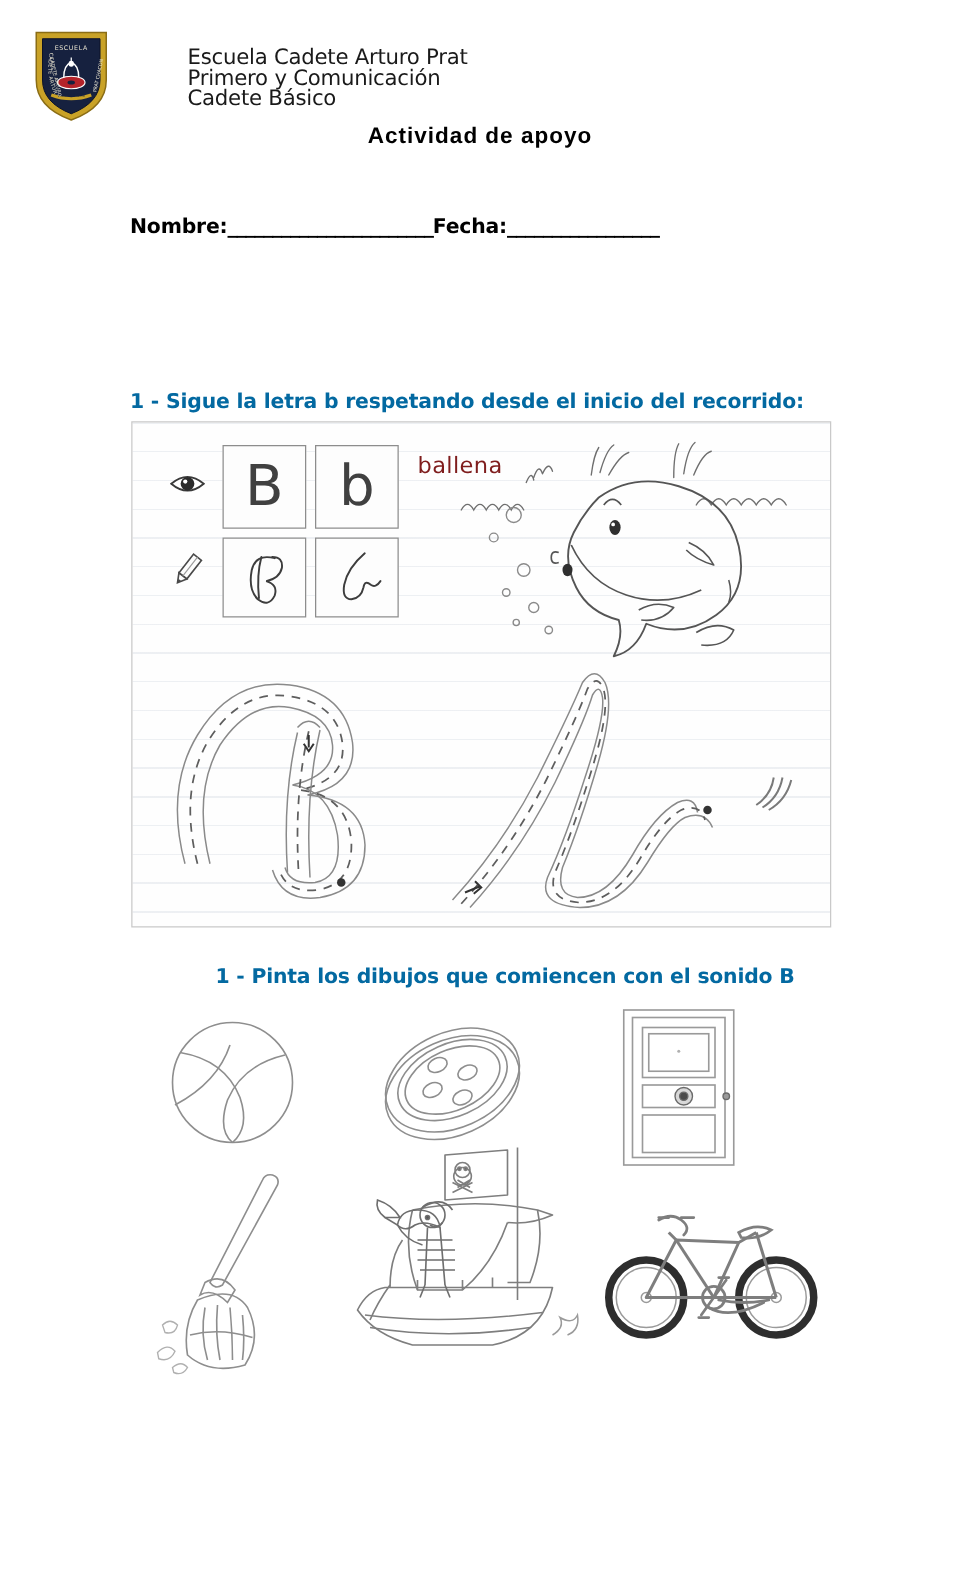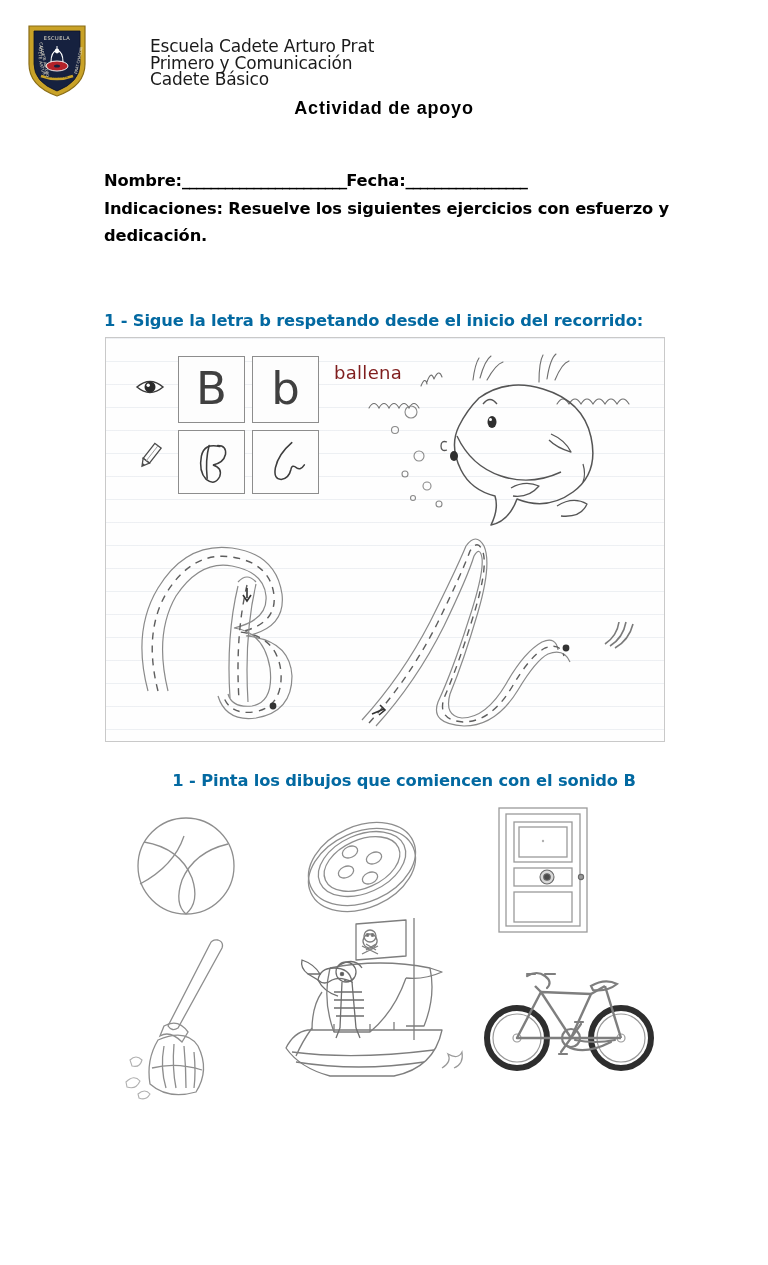--- a/index.html
+++ b/index.html
@@ -206,23 +206,20 @@
     <div>Primero y Comunicación</div>
     <div>Cadete Básico</div>
   </div>
 </div>
 
 <div class="doc-title">Actividad de apoyo</div>
 
 <div class="body-text">
   <p>
     <span>Nombre:</span><span class="rule">_______________________</span><span>Fecha:</span><span class="rule">_________________</span>
-  </p>
-  <p>
-    <span>Indicaciones:</span><span> Resuelve los siguientes ejercicios con esfuerzo y dedicación.</span>
   </p>
 </div>
 
 <div class="q-line" id="q1-line">
   <span>1 -</span>
   <span>Sigue la letra b respetando desde el inicio del recorrido:</span>
 </div>
 
 <div class="worksheet">
   <div class="notebook-lines"></div>

